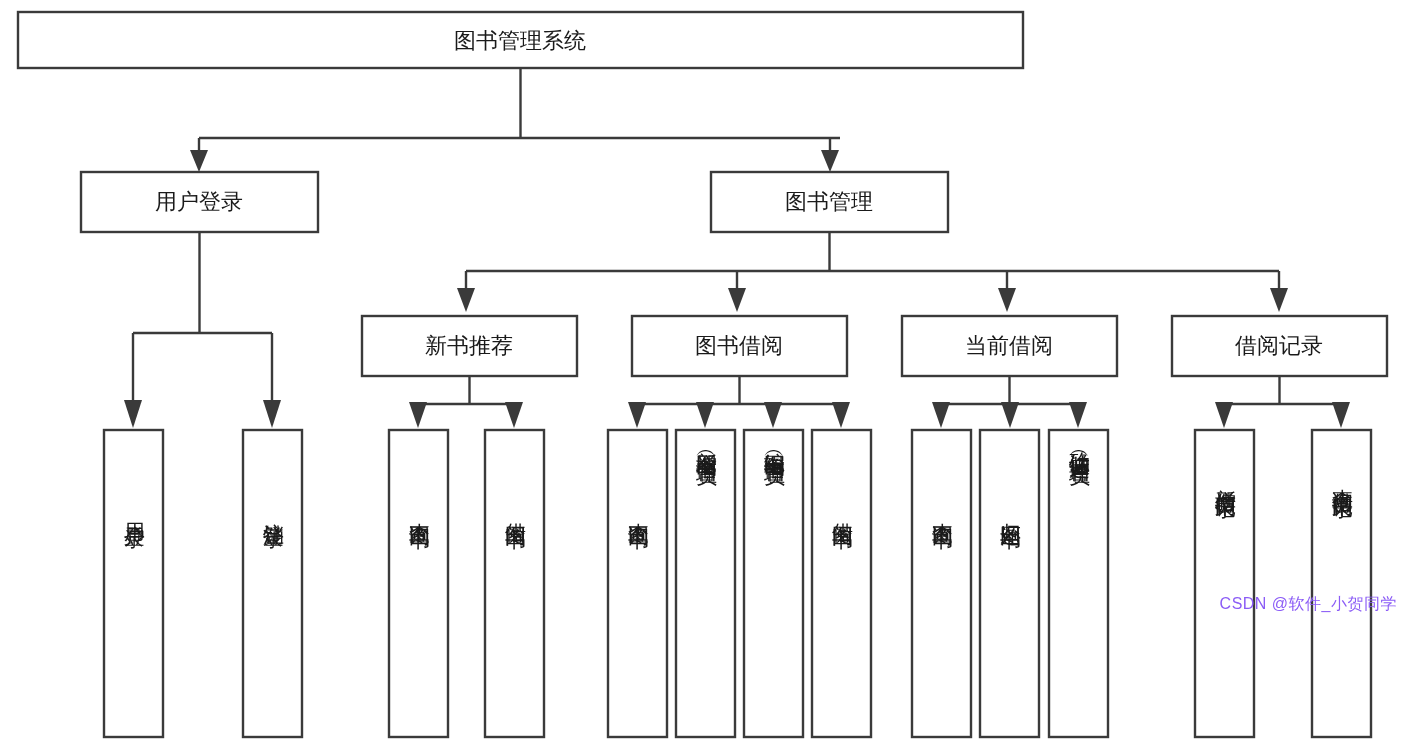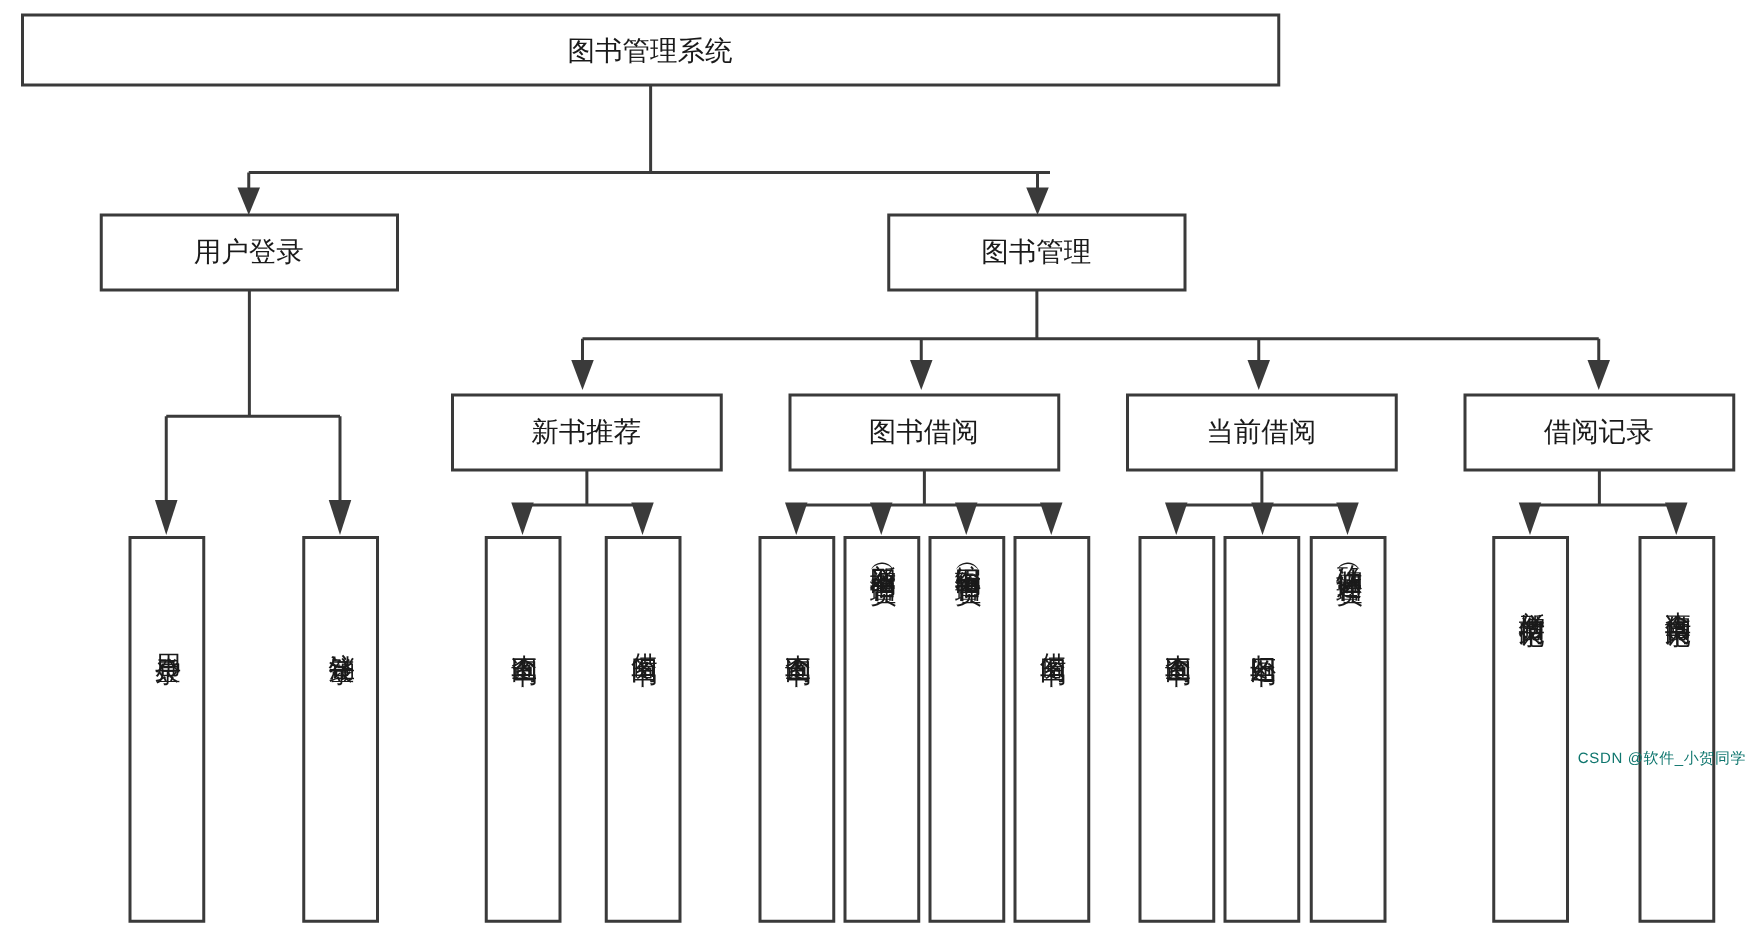--- a/index.html
+++ b/index.html
@@ -54,22 +54,22 @@
     font-size: 21px;
     writing-mode: vertical-rl;
     text-orientation: upright;
     letter-spacing: 2px;
   }
   .watermark {
     position: absolute;
     right: 8px;
     bottom: 6px;
     font-family: "Liberation Sans", "DejaVu Sans", sans-serif;
-    font-size: 12px;
-    color: #0f766e;
+    font-size: 16px;
+    color: #8b5cf6;
     letter-spacing: 0.5px;
     white-space: nowrap;
     pointer-events: none;
   }
 </style>
 </head>
 <body>
 
 <div id="diagram-root">
   <svg class="diagram-svg" viewBox="0 0 1405 747">

